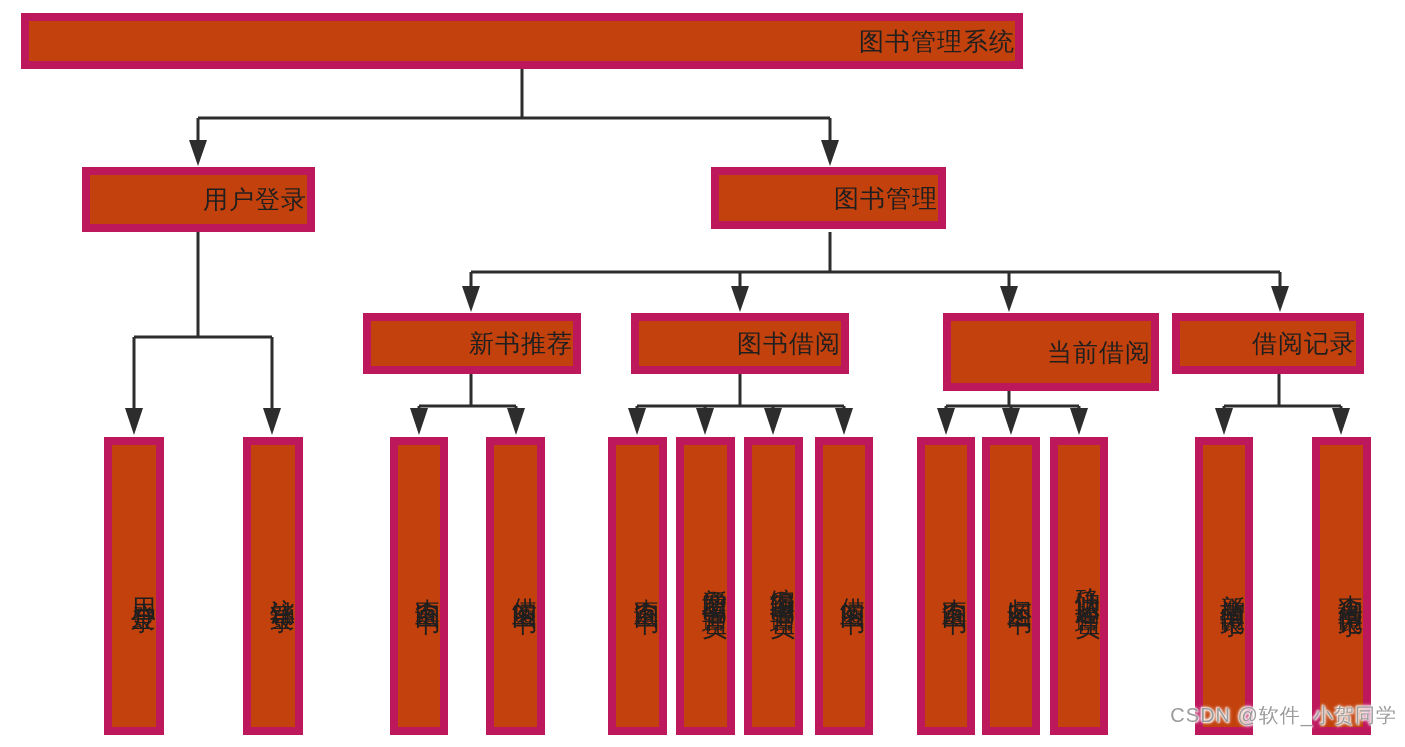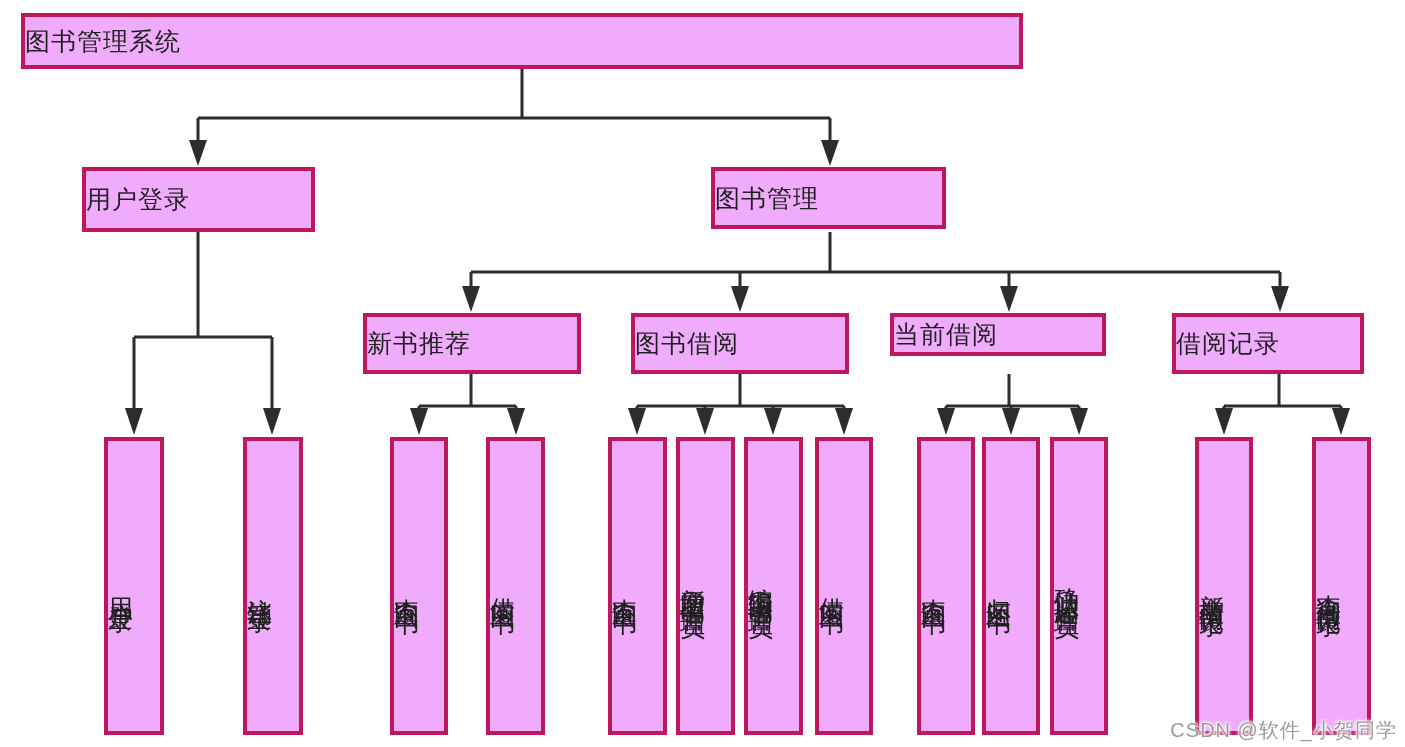--- a/index.html
+++ b/index.html
@@ -21,43 +21,43 @@
     stroke-width: 3;
     fill: none;
   }
   svg.wires polygon {
     fill: #2d2d2d;
     stroke: none;
   }
   .node {
     position: absolute;
     box-sizing: border-box;
-    background: #f0abfc;
-    border: 4px solid #be185d;
+    background: #c2410c;
+    border: 8px solid #be185d;
     display: flex;
     align-items: center;
-    justify-content: flex-start;
+    justify-content: flex-end;
     color: #1f1f1f;
   }
   .node.h span {
     font-size: 25px;
     letter-spacing: 1px;
     white-space: nowrap;
   }
   .node.v span {
     writing-mode: vertical-rl;
     text-orientation: mixed;
     font-size: 25px;
     letter-spacing: 4px;
     line-height: 1;
   }
   .watermark {
     position: absolute;
     right: 8px;
-    bottom: 3px;
+    bottom: 18px;
     font-size: 20px;
     color: #9b9b9b;
     letter-spacing: 1px;
     white-space: nowrap;
     text-shadow: 0 0 2px #ffffff, 0 0 4px #ffffff, 1px 1px 2px #ffffff, -1px -1px 2px #ffffff;
     z-index: 5;
     text-align: center;
   }
 </style>
 </head>
@@ -118,21 +118,21 @@
   <div class="node h" style="left:711px;top:167px;width:235px;height:62px">
     <span>图书管理</span>
   </div>
 
   <div class="node h" style="left:631px;top:313px;width:218px;height:61px">
     <span>图书借阅</span>
   </div>
   <div class="node h" style="left:363px;top:313px;width:218px;height:61px">
     <span>新书推荐</span>
   </div>
-  <div class="node h" style="left:890px;top:313px;width:216px;height:43px">
+  <div class="node h" style="left:943px;top:313px;width:216px;height:78px">
     <span>当前借阅</span>
   </div>
   <div class="node h" style="left:1172px;top:313px;width:192px;height:61px">
     <span>借阅记录</span>
   </div>
 
   <div class="node v" style="left:104px;top:437px;width:60px;height:298px">
     <span>用户登录</span>
   </div>
   <div class="node v" style="left:243px;top:437px;width:60px;height:298px">

